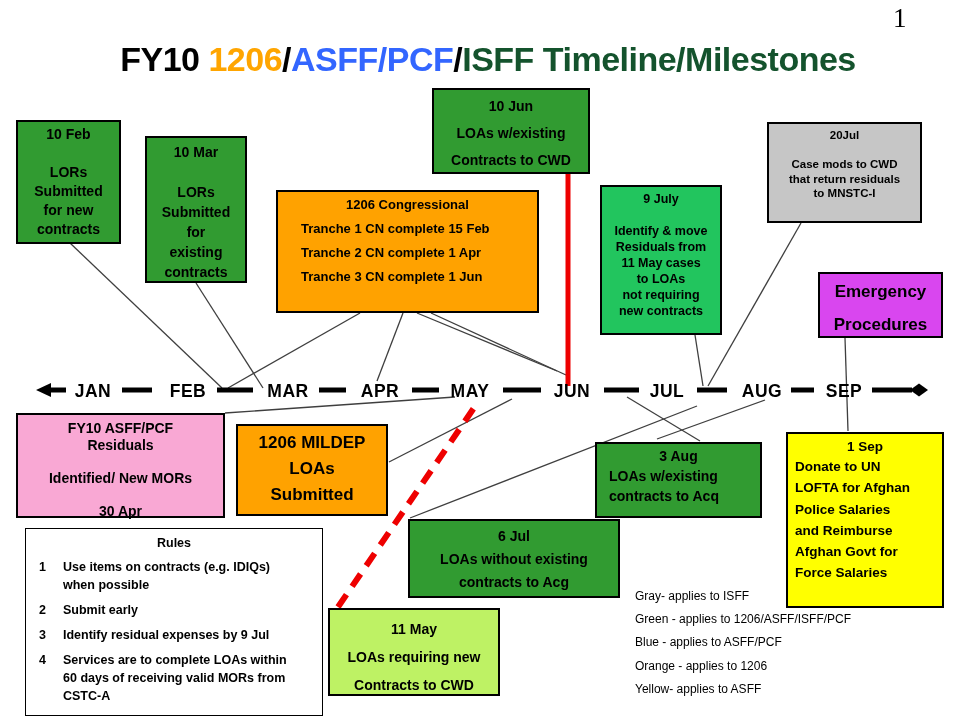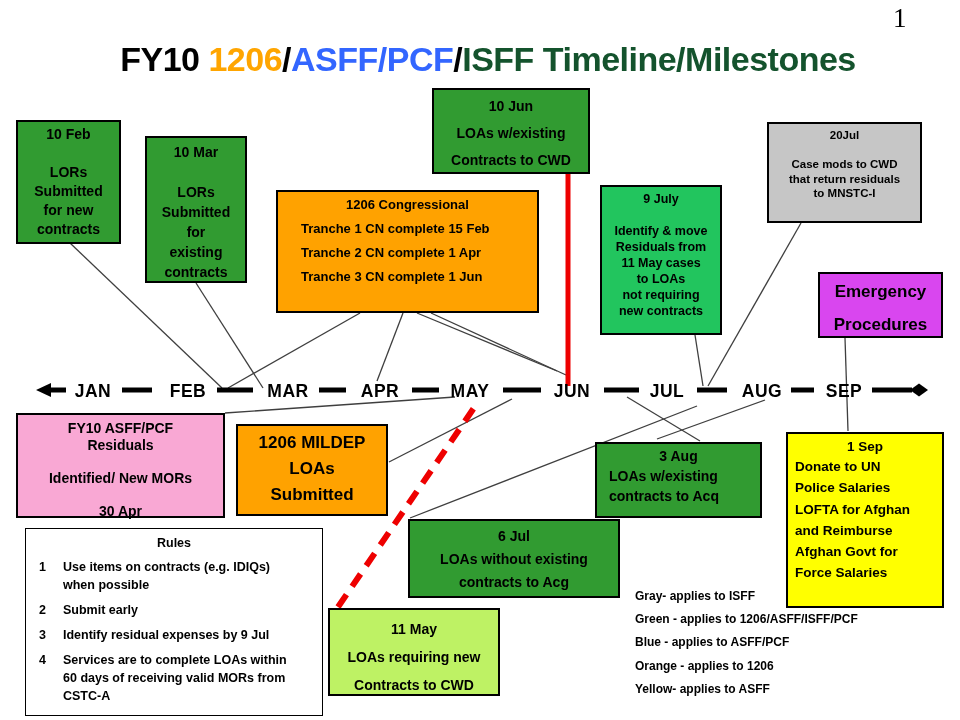--- a/index.html
+++ b/index.html
@@ -38,21 +38,21 @@
   .b-sep1{left:786px;top:432px;width:158px;height:176px;font-size:13.5px;}
   .b-sep1 .bx-title{margin-top:5px;line-height:15px;}
   .b-sep1 .bx-item{line-height:21.3px;padding-left:7px;}
   .b-sep1 .first{margin-top:2px;}
   .rules-box{position:absolute;left:25px;top:528px;width:298px;height:188px;background:#fff;
              border:1.5px solid #000;font-size:12.5px;font-weight:bold;box-sizing:border-box;}
   .rules-title{text-align:center;margin-top:6px;line-height:16px;}
   .rule-row{display:flex;margin-top:7px;padding-left:13px;line-height:18px;}
   .rule-num{width:24px;flex:none;}
   .rule-text{white-space:pre-line;}
-  .legend{position:absolute;left:635px;top:585px;font-size:12px;font-weight:bold;}
+  .legend{position:absolute;left:635px;top:585px;font-size:12px;font-weight:normal;}
   .legend .legend-line{line-height:23.2px;}
 </style>
 </head>
 <body>
 
 <div class="stage">
 
   <div class="page-num">1</div>
 
   <h1 class="title"><span style="color: rgb(0, 0, 0); margin-left: 16px;">FY10 </span><span style="color: rgb(255, 165, 0);">1206</span><span style="color: rgb(0, 0, 0);">/</span><span style="color: rgb(51, 102, 255);">ASFF/PCF</span><span style="color: rgb(0, 0, 0);">/</span><span style="color: #14532d;">ISFF</span><span style="color: #14532d;"> Timeline/Milestones</span></h1>
@@ -186,22 +186,22 @@
 
   <div class="box b-aug3" style="background-color: rgb(49, 155, 49);">
     <div class="bx-title">3 Aug</div>
     <div class="bx-item">LOAs w/existing</div>
     <div class="bx-item">contracts to Acq</div>
   </div>
 
   <div class="box b-sep1" style="background-color: rgb(255, 255, 0);">
     <div class="bx-title">1 Sep</div>
     <div class="bx-item first">Donate to UN</div>
+    <div class="bx-item">LOFTA for Afghan</div>
     <div class="bx-item">Police Salaries</div>
-    <div class="bx-item">LOFTA for Afghan</div>
     <div class="bx-item">and Reimburse</div>
     <div class="bx-item">Afghan Govt for</div>
     <div class="bx-item">Force Salaries</div>
   </div>
 
   <div class="rules-box">
     <div class="rules-title">Rules</div>
     <div class="rule-row">
       <span class="rule-num">1</span>
       <span class="rule-text">Use items on contracts  (e.g. IDIQs)

